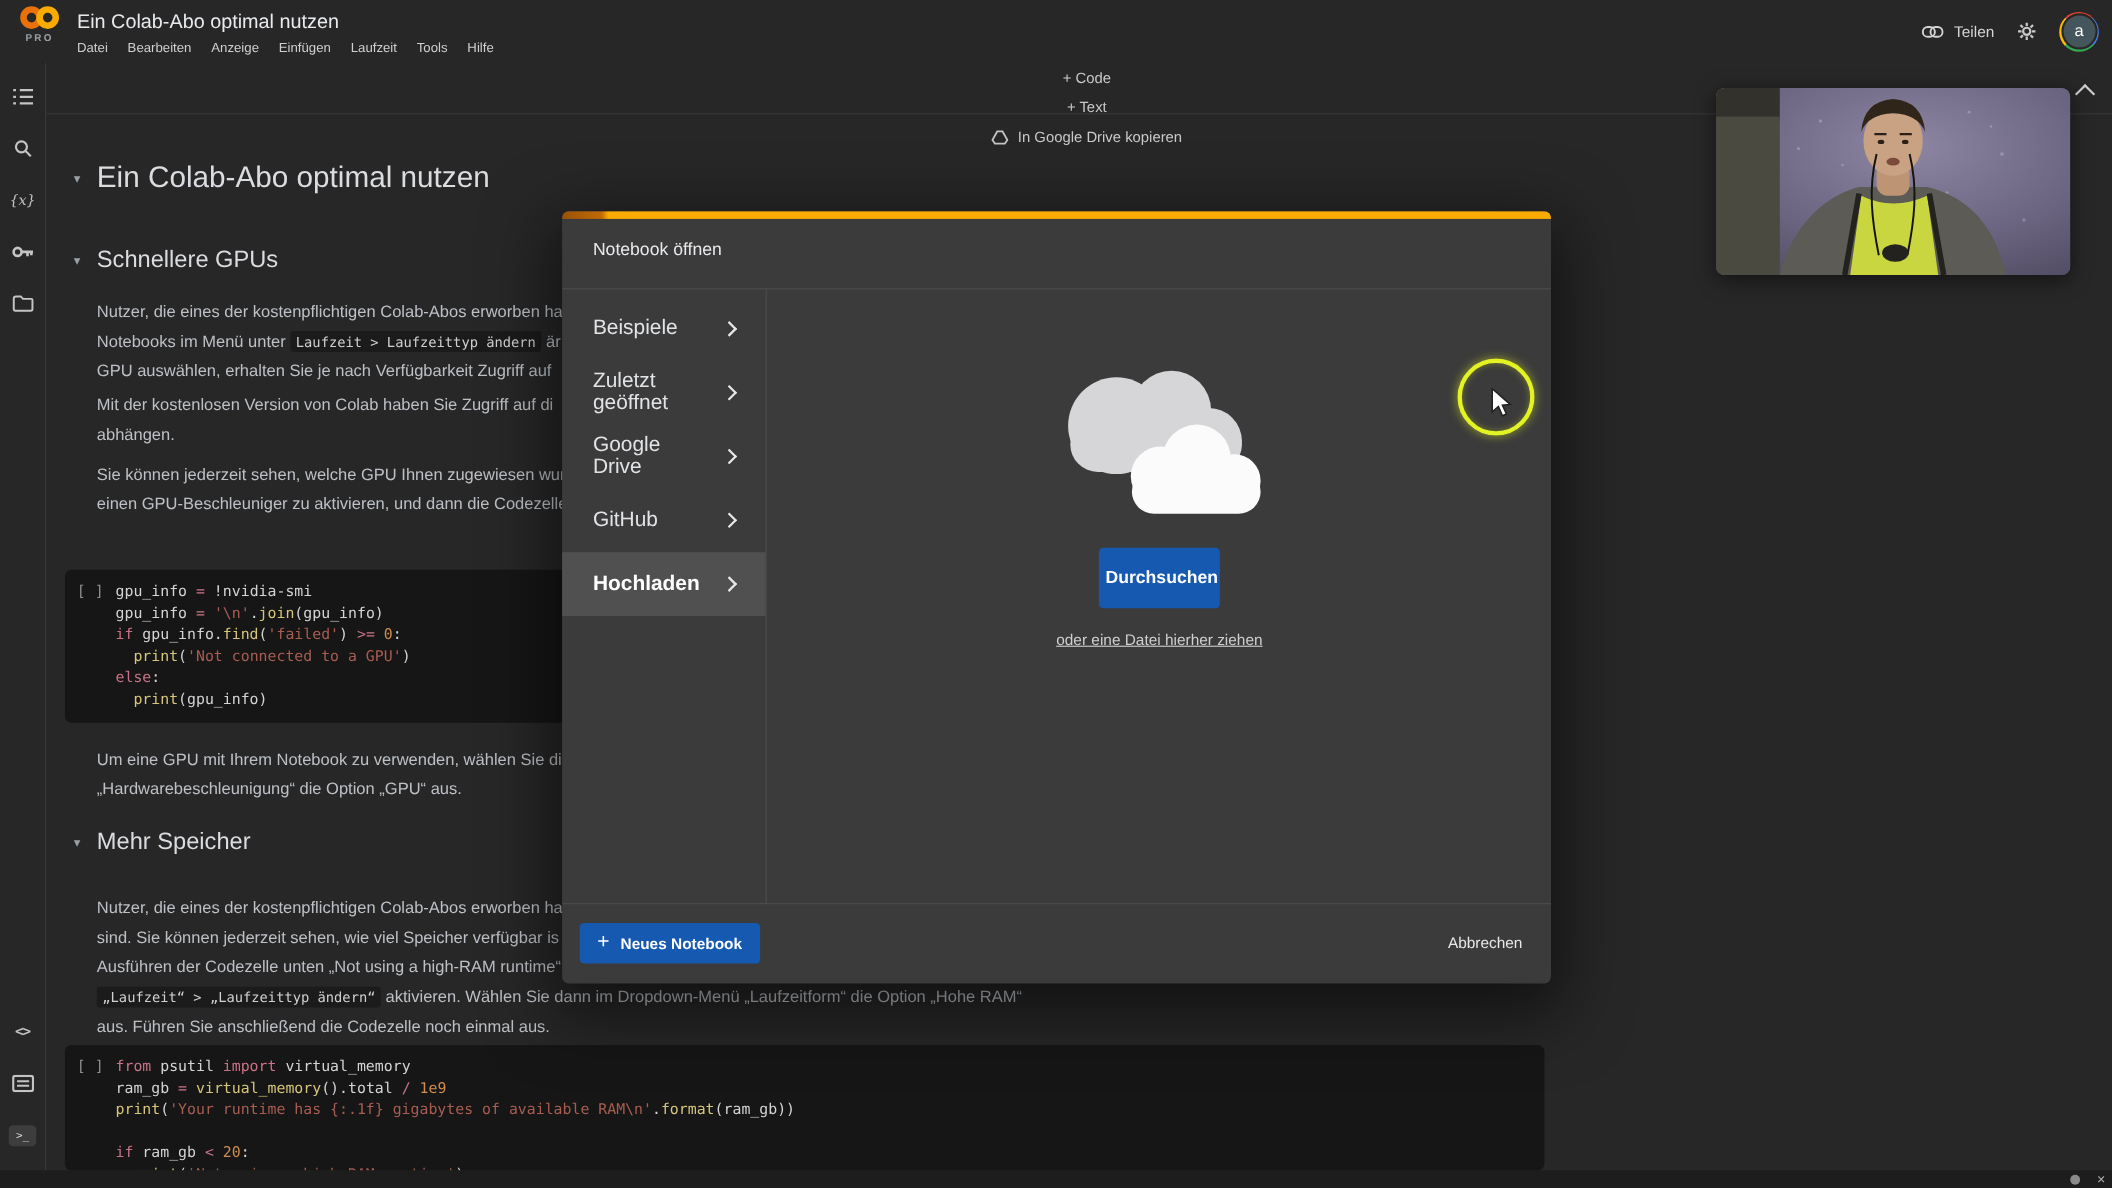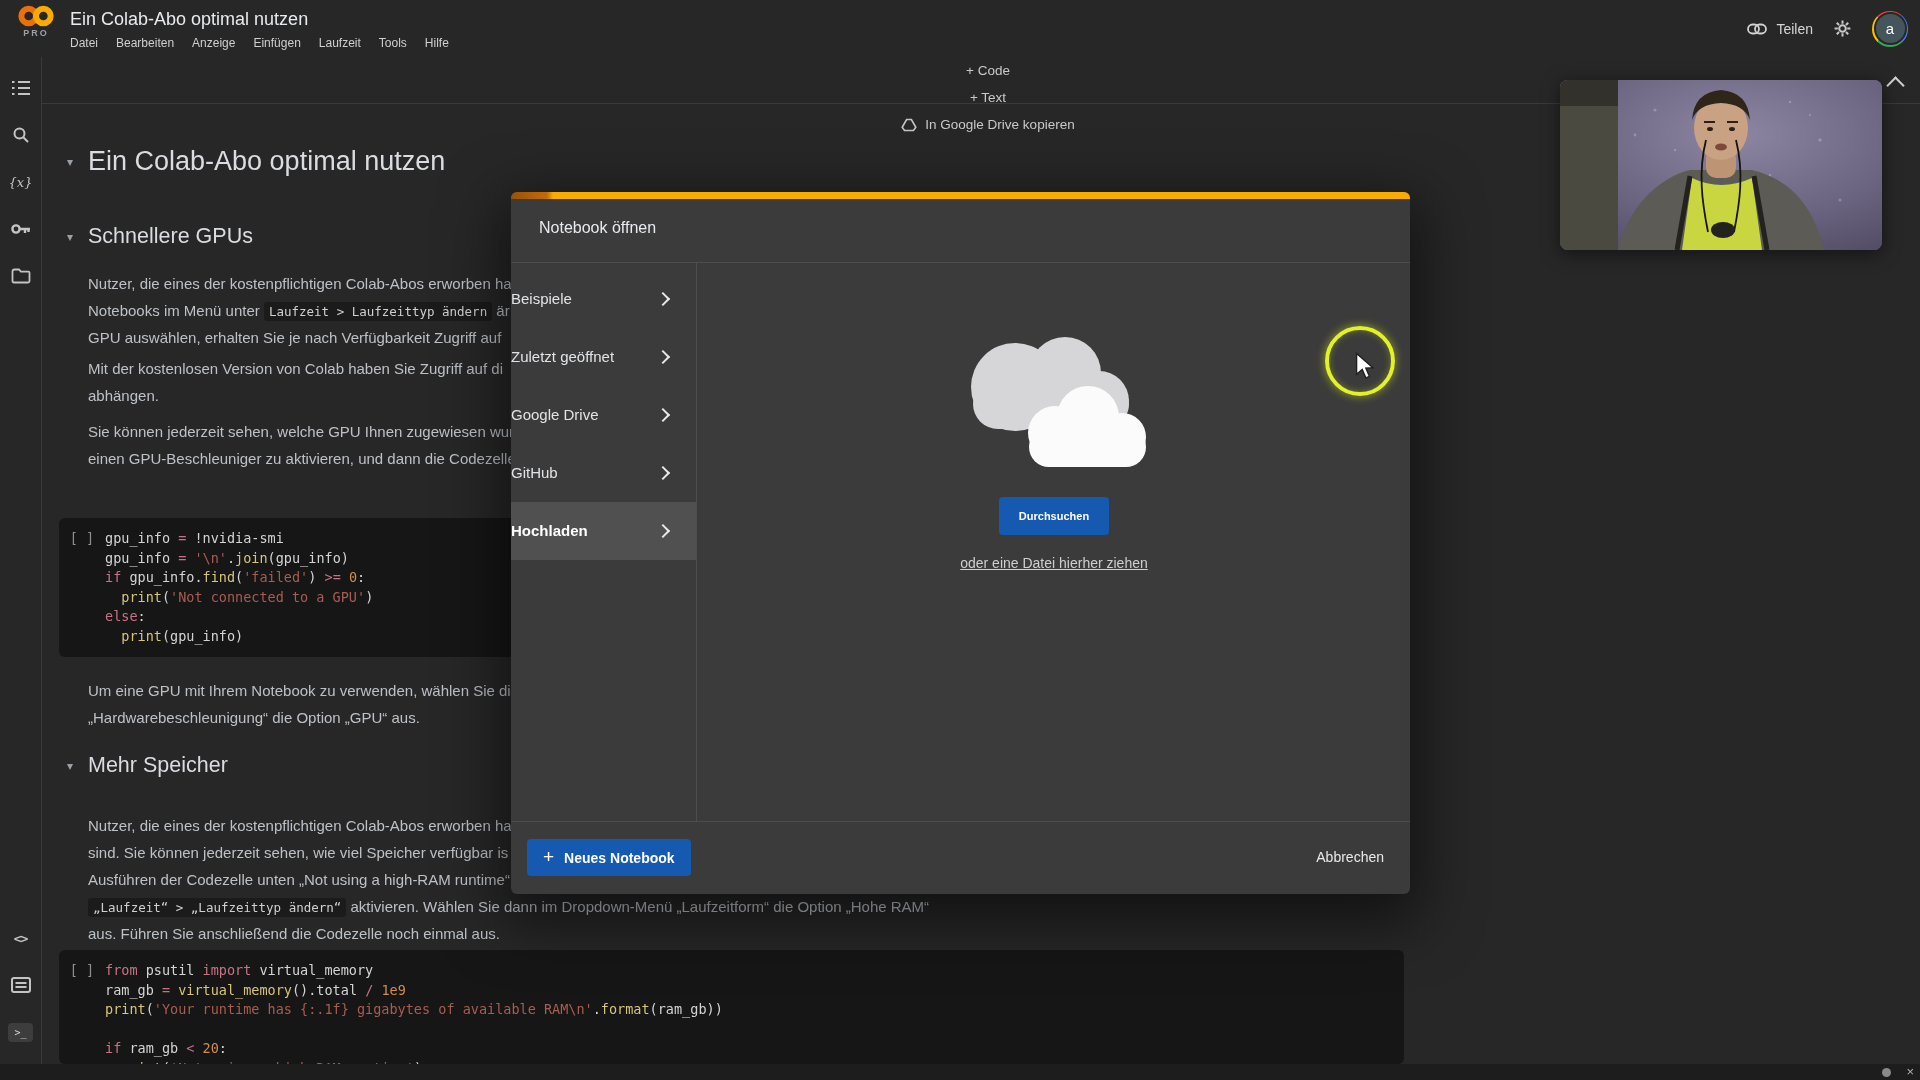--- a/index.html
+++ b/index.html
@@ -55,31 +55,31 @@
   .cline{font-family:"DejaVu Sans Mono",monospace;font-size:13.5px;line-height:19.5px;color:#d4d4d4;white-space:pre;}
   .tok-kw{color:#c97286;}.tok-str{color:#a85d51;}.tok-fn{color:#d6c57a;}.tok-num{color:#cf8e4f;}
   
   .modal{position:absolute;left:511px;top:192px;width:899px;height:702px;background:#3b3b3b;
       border-radius:6px;box-shadow:0 18px 60px 10px rgba(0,0,0,.55);overflow:hidden;}
   .stripe{height:7px;background:linear-gradient(90deg,#9a5205 0px,#c26b07 36px,#f9ab00 42px,#f9ab00 100%);}
   .m-title{position:absolute;left:28px;top:27px;font-size:16px;font-weight:500;color:#e8eaed;}
   .m-divider{position:absolute;top:70px;left:0;right:0;height:1px;background:#4d4d4d;}
   .m-nav{position:absolute;left:0;top:71px;width:186px;bottom:72px;border-right:1px solid #4d4d4d;
       box-sizing:border-box;padding-top:7px;}
-  .m-nav-item{position:relative;height:58px;display:flex;align-items:center;
-      color:#e1e3e6;font-size:15px;cursor:pointer;}
+  .m-nav-item{position:relative;height:58px;display:flex;align-items:center;padding-left:28px;
+      color:#e1e3e6;font-size:19px;cursor:pointer;}
   .m-nav-item .lbl{width:104px;line-height:20px;}
   .m-nav-item.sel{background:#505050;font-weight:bold;color:#fff;}
   .chev{position:absolute;right:28px;width:8px;height:8px;border-top:2.5px solid #e8e8e8;
       border-right:2.5px solid #e8e8e8;transform:rotate(45deg);}
   .m-main{position:absolute;left:187px;top:71px;right:0;bottom:72px;display:flex;
       flex-direction:column;align-items:center;}
   .cloudwrap{margin-top:58px;}
-  .browse-btn{margin-top:12px;width:110px;height:38px;background:#1659b0;color:#fff;font-weight:bold;
-      font-size:11px;border:none;border-radius:4px;cursor:pointer;font-family:"Liberation Sans",sans-serif;}
+  .browse-btn{margin-top:12px;width:110px;height:55px;background:#1659b0;color:#fff;font-weight:bold;
+      font-size:16px;border:none;border-radius:4px;cursor:pointer;font-family:"Liberation Sans",sans-serif;}
   .drop-hint{margin-top:20px;font-size:14px;color:#cfcfcf;text-decoration:underline;}
   .m-footer{position:absolute;left:0;right:0;bottom:0;height:72px;border-top:1px solid #4d4d4d;}
   .newnb-btn{position:absolute;left:16px;top:17px;height:37px;padding:0 16px;background:#1659b0;
       color:#fff;border:none;border-radius:4px;display:flex;gap:10px;align-items:center;
       font-weight:bold;font-size:14px;cursor:pointer;font-family:"Liberation Sans",sans-serif;}
   .plus{font-size:19px;font-weight:normal;margin-top:-2px;}
   .cancel-btn{position:absolute;right:26px;top:27px;font-size:14px;color:#e8e8e8;cursor:pointer;}
   
   .webcam{position:absolute;left:1560px;top:80px;width:322px;height:170px;border-radius:8px;
       overflow:hidden;background:#6b6480;box-shadow:0 4px 18px rgba(0,0,0,.5);}

